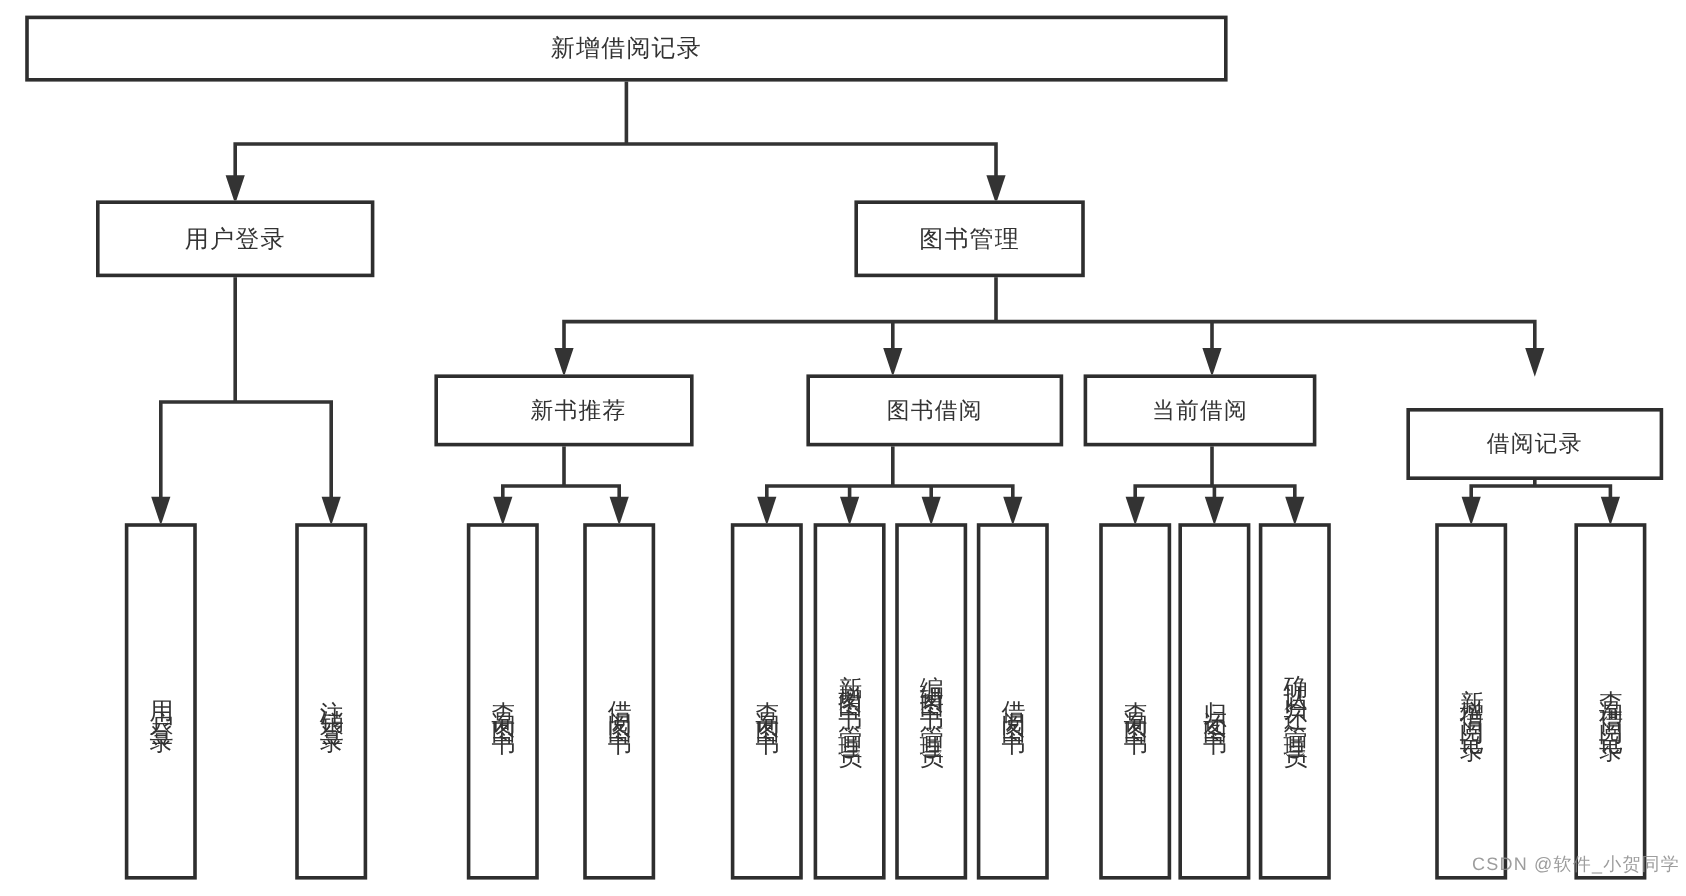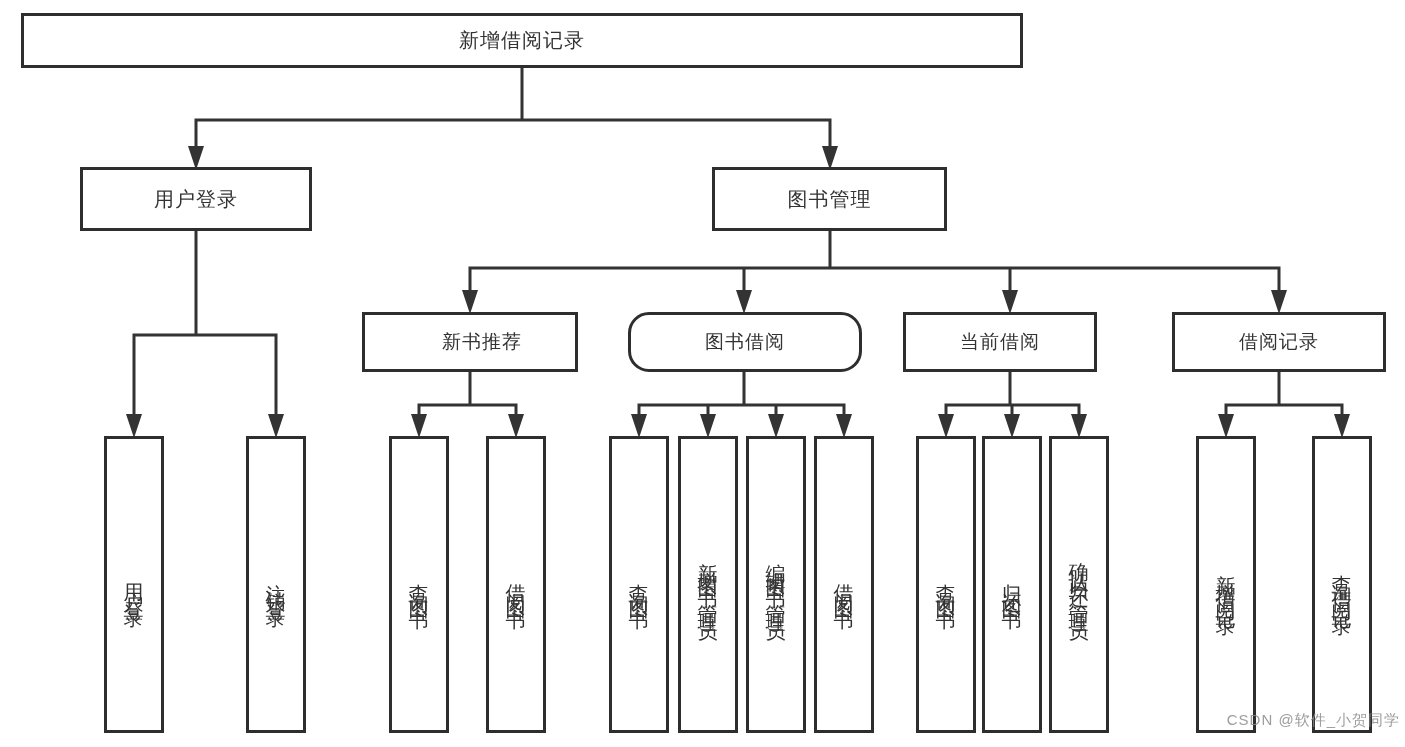--- a/index.html
+++ b/index.html
@@ -92,34 +92,34 @@
     </g>
   </svg>
 
   <div class="box root">
     <span>新增借阅记录</span>
   </div>
 
   <div class="box l2" style="left:80px;width:232px;">
     <span>用户登录</span>
   </div>
-  <div class="box l2" style="left:712px;width:235px;">
+  <div class="box l2" style="left:712px;width:192px;">
     <span>图书管理</span>
   </div>
 
   <div class="box l3" style="left:362px;width:216px;padding-left:24px;">
     <span>新书推荐</span>
   </div>
-  <div class="box l3" style="left:628px;width:234px;border-radius:21px;">
+  <div class="box l3" style="left:672px;width:214px;">
     <span>图书借阅</span>
   </div>
   <div class="box l3" style="left:903px;width:194px;">
     <span>当前借阅</span>
   </div>
-  <div class="box l3" style="left:1172px;width:214px;">
+  <div class="box l3" style="left:1172px;width:214px;margin-top:28px;">
     <span>借阅记录</span>
   </div>
 
   <div class="box leaf" style="left:104px;">
     <span class="vtext">用户登录</span>
   </div>
   <div class="box leaf" style="left:246px;">
     <span class="vtext">注销登录</span>
   </div>
 

